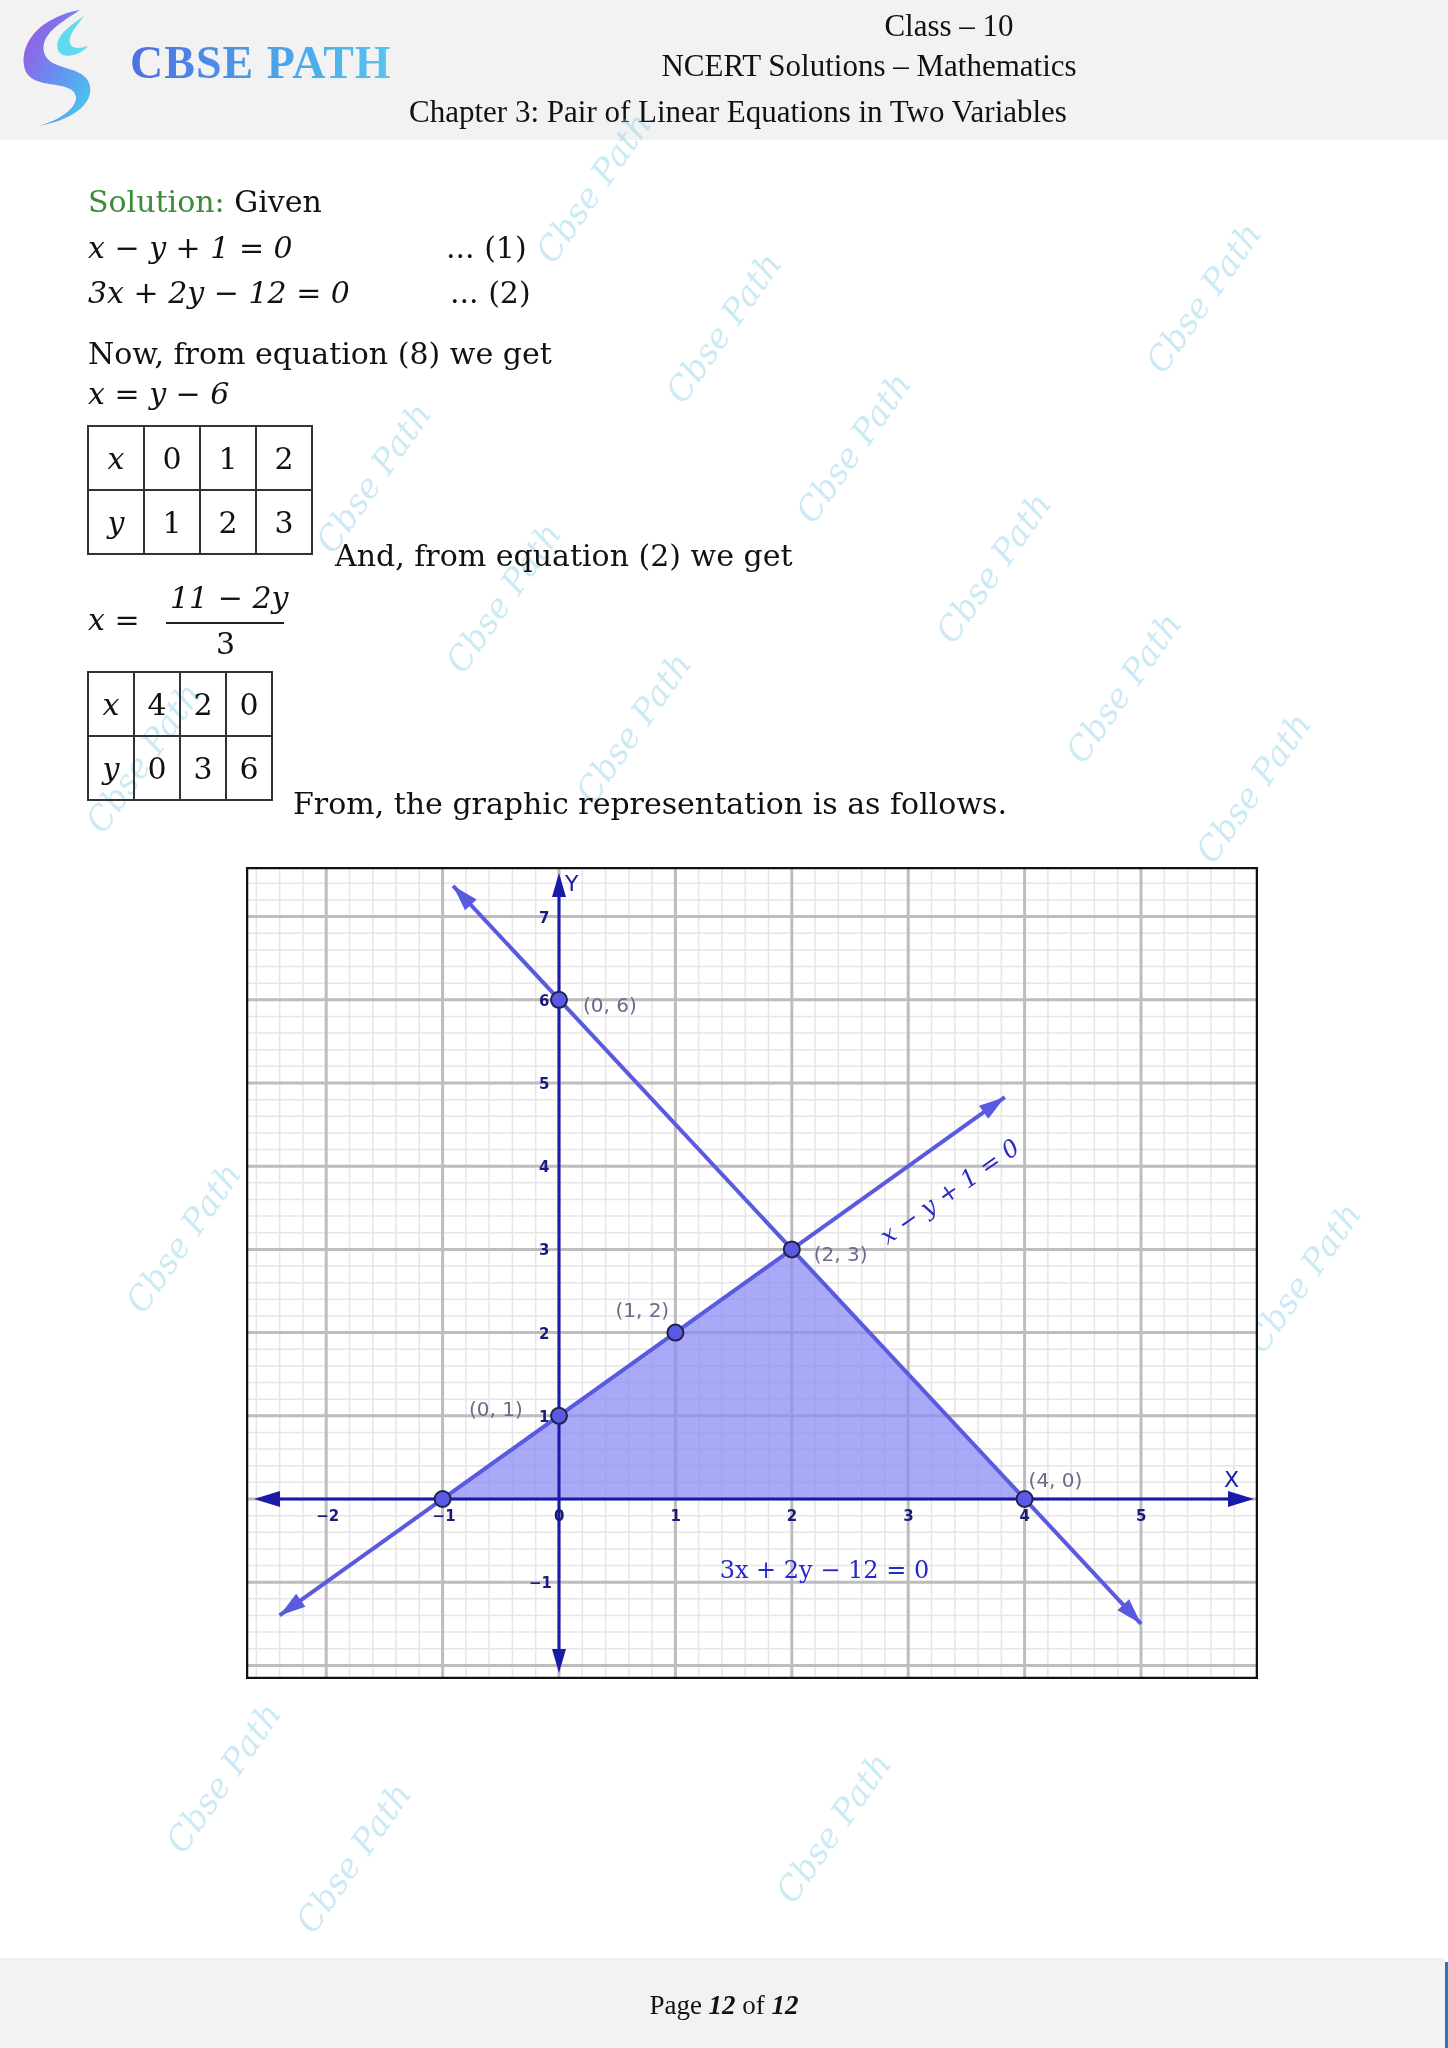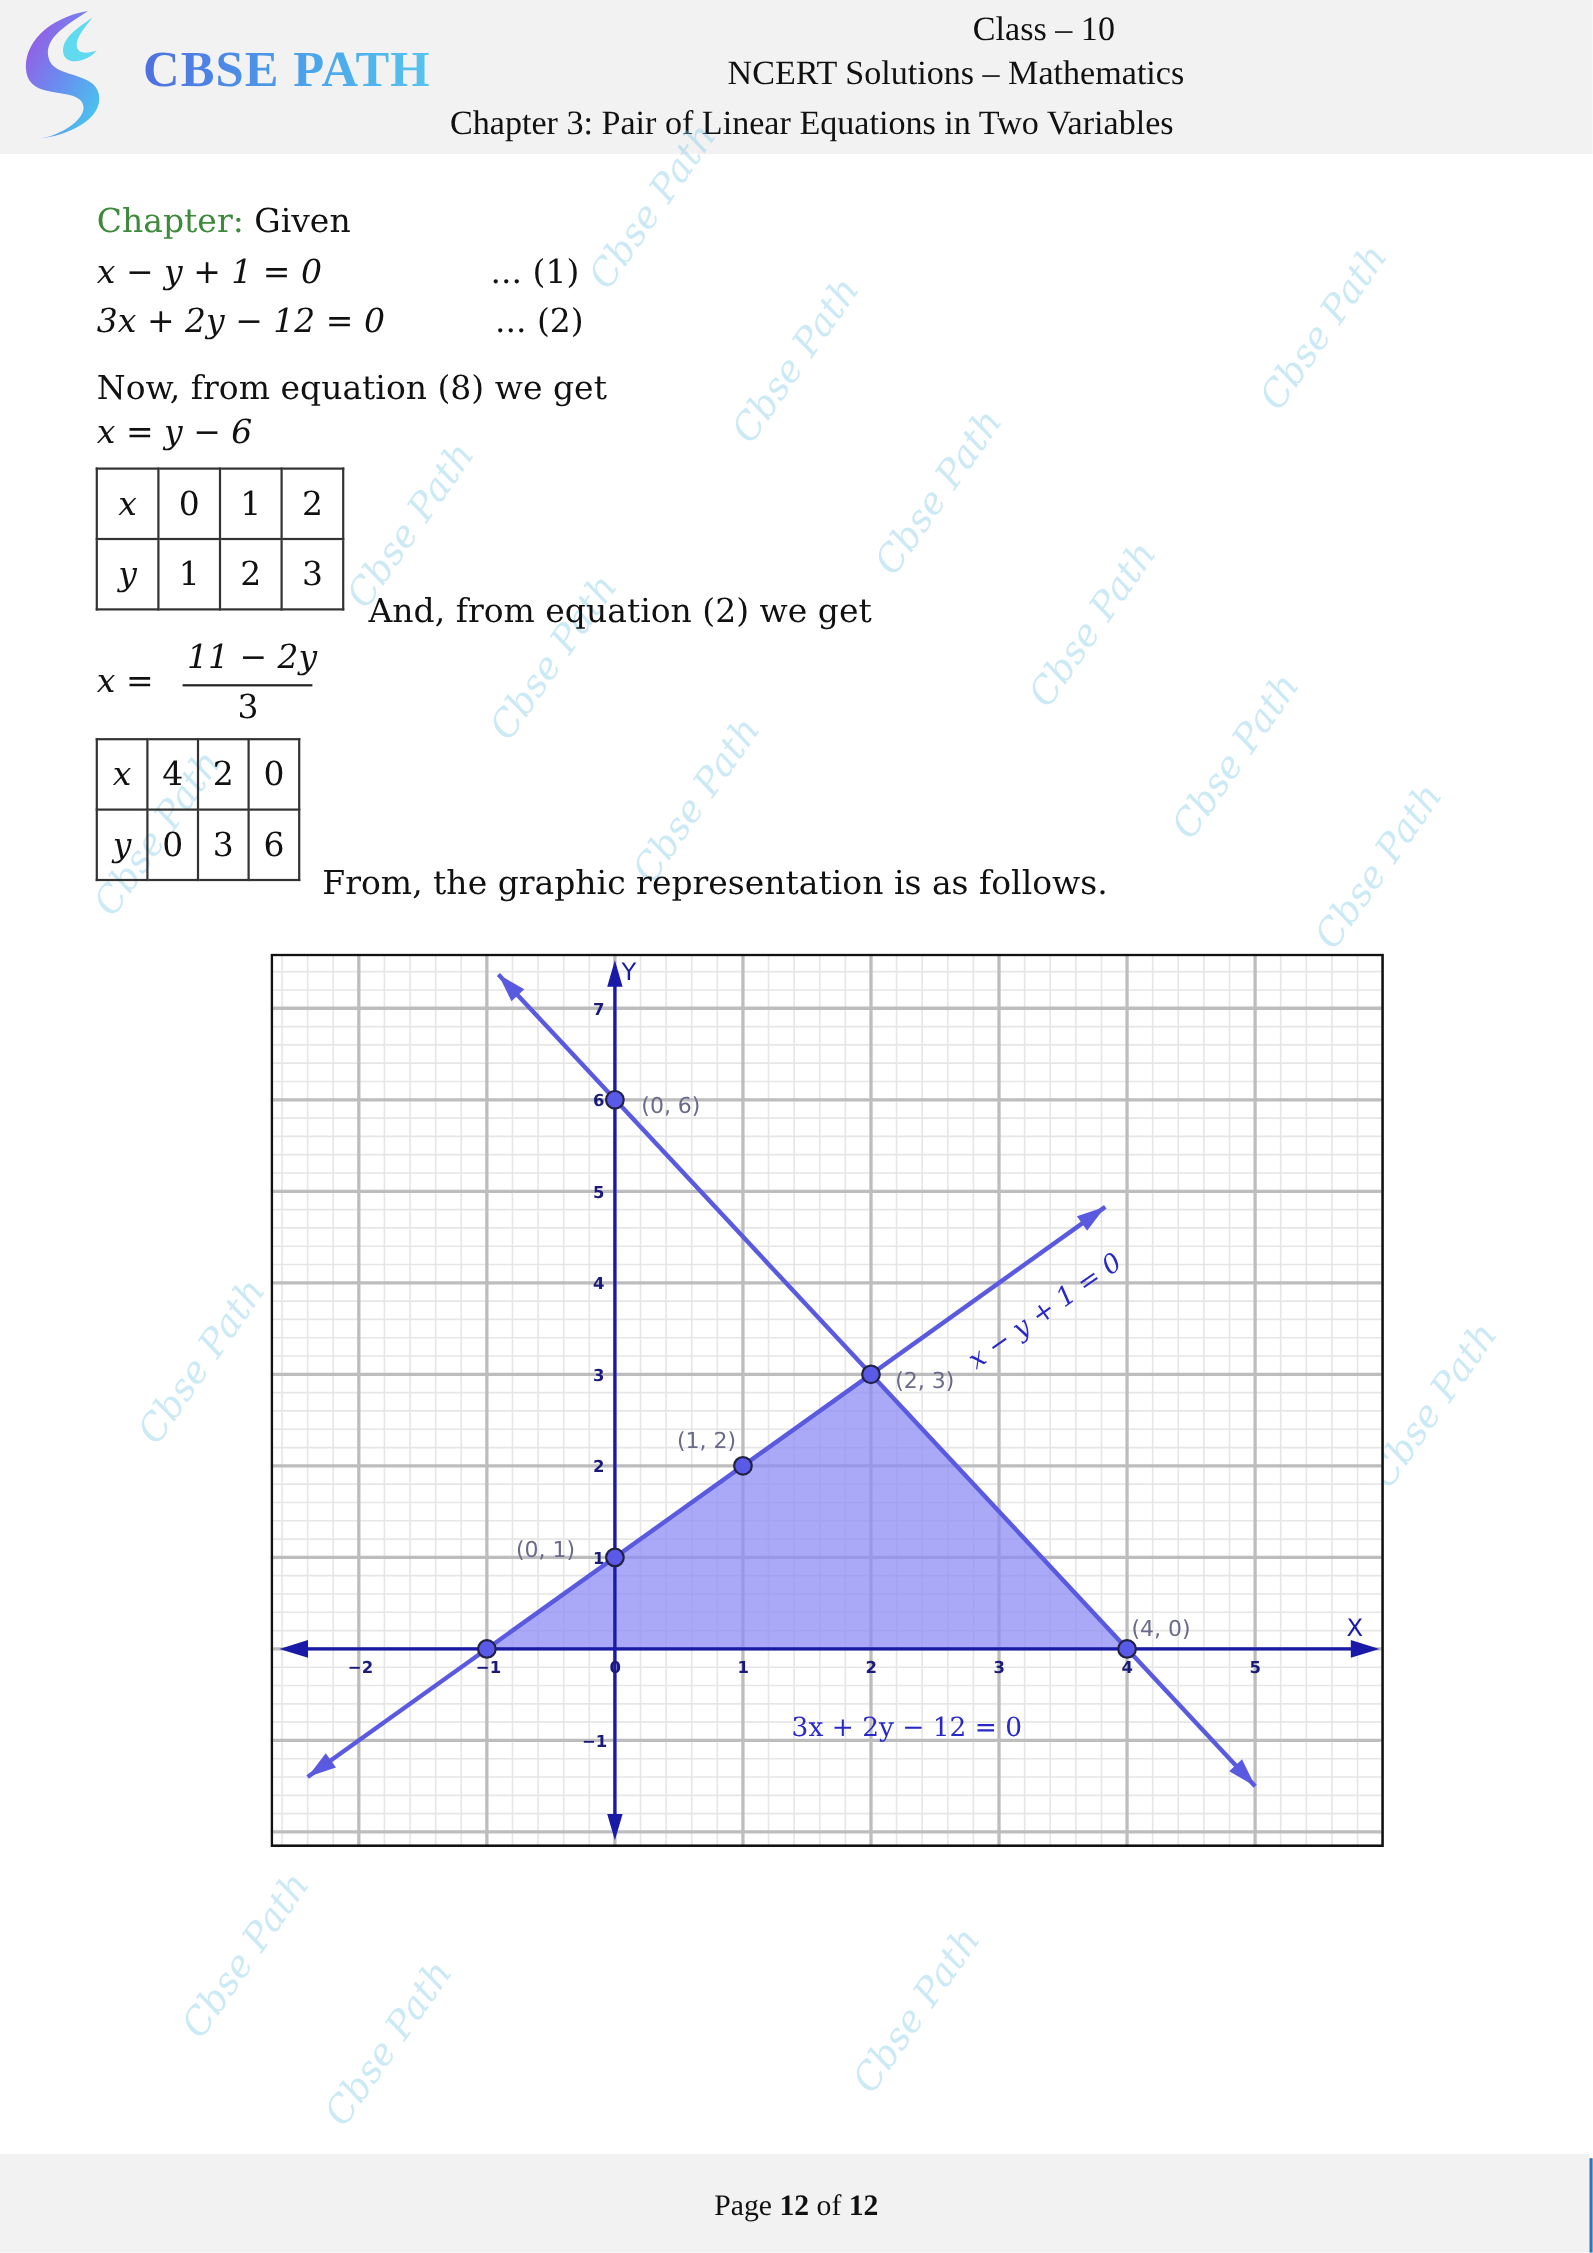--- a/index.html
+++ b/index.html
@@ -48,21 +48,21 @@
   .graph { position: absolute; left: 246px; top: 867px; width: 1012px; height: 812px; }
   .graph svg { display: block; }
 
   .conclusion { position: absolute; left: 88px; top: 1740px; width: 1300px; font-size: 30px; line-height: 41px; }
 
   .footer {
     position: absolute; left: 0; top: 1958px; width: 1445px; height: 90px;
     background: #f2f2f2;
   }
   .footer .pg { position: absolute; left: 0; width: 1448px; top: 32px; text-align: center; font-size: 27px; font-family: "Liberation Serif", serif; }
-  .footer .pg b { font-weight: bold; }
+  .footer .pg b { font-weight: bold; font-style: italic; }
   .scrollbar { position: absolute; right: 0; top: 1962px; width: 3px; height: 86px; background: #2a77b8; }
 
   .wm {
     position: absolute; font-family: "DejaVu Serif", serif; font-style: italic;
     color: rgba(120, 200, 230, 0.38); font-size: 34px; transform: rotate(-55deg);
     transform-origin: left bottom; white-space: nowrap; pointer-events: none;
   }
 </style>
 </head>
 <body>
@@ -96,21 +96,21 @@
 <div class="wm" style="left:600px; top:770px;">Cbse Path</div>
 <div class="wm" style="left:1220px; top:830px;">Cbse Path</div>
 <div class="wm" style="left:110px; top:800px;">Cbse Path</div>
 <div class="wm" style="left:150px; top:1280px;">Cbse Path</div>
 <div class="wm" style="left:1270px; top:1320px;">Cbse Path</div>
 <div class="wm" style="left:190px; top:1820px;">Cbse Path</div>
 <div class="wm" style="left:320px; top:1900px;">Cbse Path</div>
 <div class="wm" style="left:800px; top:1870px;">Cbse Path</div>
 
 <div class="txt" style="left:88px; top:184px;">
-  <span class="sol-label">Chapter:</span>
+  <span class="sol-label">Solution:</span>
   <span>Given</span>
 </div>
 <div class="txt math" style="left:88px; top:230px;">x − y + 1 = 0</div>
 <div class="txt" style="left:446px; top:230px;">... (1)</div>
 <div class="txt math" style="left:88px; top:275px;">3x + 2y − 12 = 0</div>
 <div class="txt" style="left:450px; top:275px;">... (2)</div>
 <div class="txt" style="left:88px; top:336px;">Now, from equation (8) we get</div>
 <div class="txt math" style="left:88px; top:376px;">x = y − 6</div>
 
 <table class="vals" style="left:87px; top:425px;">

